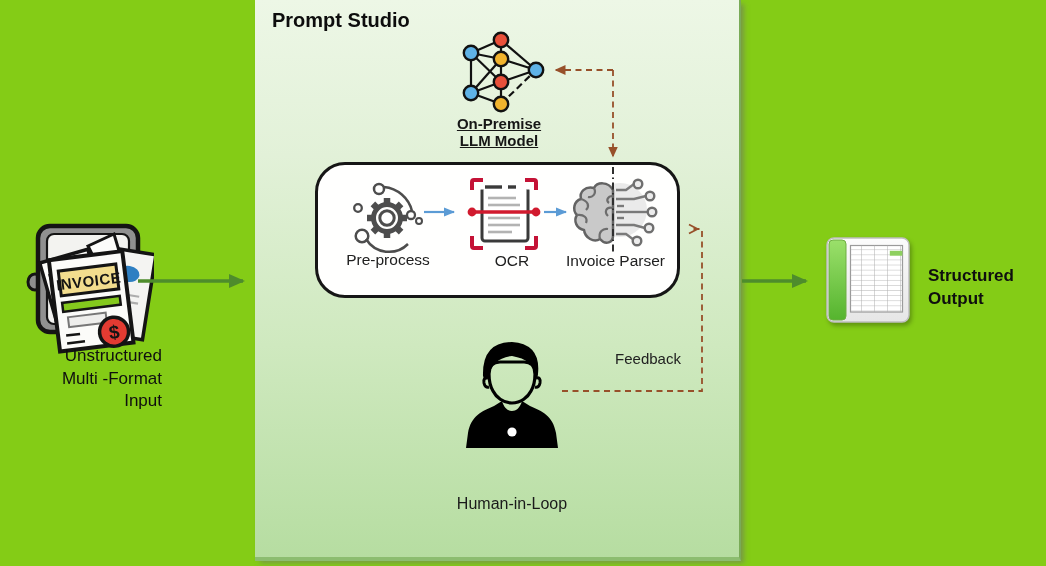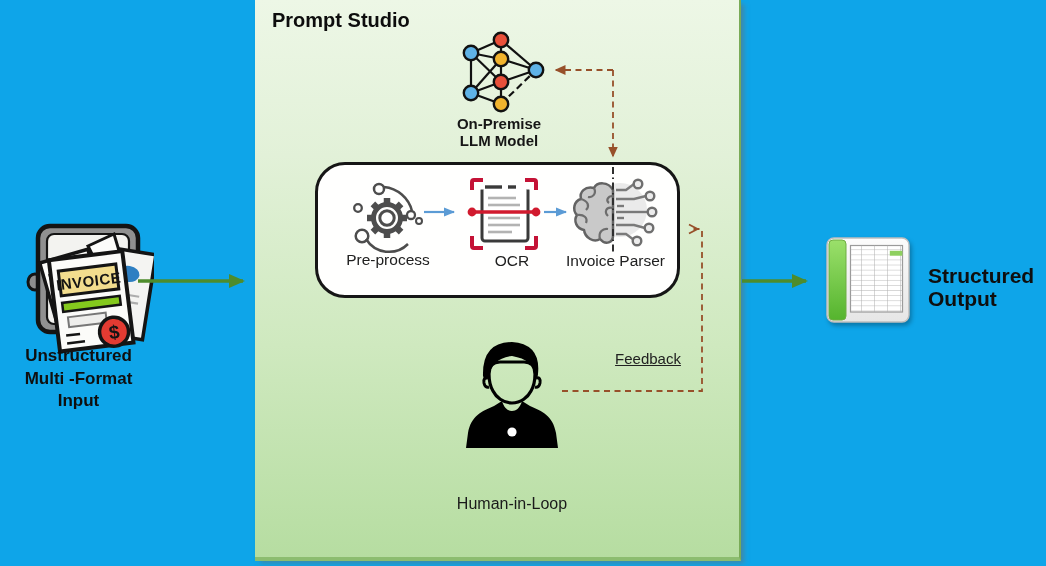--- a/index.html
+++ b/index.html
@@ -1,35 +1,35 @@
 <!DOCTYPE html>
 <html><head>
 <meta charset="utf-8">
 <style>
   html,body{margin:0;padding:0;background:#ffffff;}
-  .canvas{position:relative;width:1046px;height:566px;background:#0ea5e9;overflow:hidden;
+  .canvas{position:relative;width:1046px;height:566px;background:#84cc16;overflow:hidden;
           font-family:"Liberation Sans",sans-serif;color:#141414;}
   .pos{position:absolute;}
   .panel{position:absolute;left:255px;top:0;width:484px;height:557px;
          background:linear-gradient(180deg,#edf7e6 0%,#e2f1d8 28%,#cfe9bf 62%,#b6dda1 100%);
          border-right:2px solid #79ab57;border-bottom:4px solid #8cbd70;
          box-shadow:4px 3px 5px -1px rgba(110,110,110,.55);}
   .panel-title{position:absolute;left:17px;top:9px;font-size:20px;font-weight:700;color:#0d0d0d;}
   .pipeline-box{position:absolute;left:315px;top:162px;width:365px;height:136px;
                 background:#fffffe;border:3px solid #161616;border-radius:30px;box-sizing:border-box;}
   .label{position:absolute;text-align:center;color:#161616;}
-  .llm-label{left:429px;top:116px;width:140px;font-size:15px;font-weight:700;line-height:16.5px;}
+  .llm-label{left:429px;top:116px;width:140px;font-size:15px;font-weight:700;line-height:16.5px;text-decoration:underline;}
   .step-label{top:251px;font-size:15.5px;color:#212121;}
   .human-label{left:397px;top:457px;width:230px;margin-top:36px;}
   .human-label .l1{font-size:16px;line-height:21px;color:#1a1a1a;}
   .human-label .l2{font-size:17.5px;line-height:22px;font-weight:700;color:#0d0d0d;}
   .human-label .l3{font-size:16px;line-height:21px;color:#1a1a1a;}
-  .feedback-label{left:600px;top:350px;width:96px;font-size:15px;color:#212121;text-decoration:underline;}
-  .input-label{left:6px;top:345px;width:145px;font-size:17px;font-weight:700;line-height:22.5px;color:#0f0f0f;}
-  .output-label{left:928px;top:264px;width:118px;font-size:21px;font-weight:700;line-height:23px;
+  .feedback-label{left:600px;top:350px;width:96px;font-size:15px;color:#212121;}
+  .input-label{left:17px;top:345px;width:145px;font-size:17px;font-weight:400;line-height:22.5px;color:#0f0f0f;text-align:right;}
+  .output-label{left:928px;top:264px;width:118px;font-size:17px;font-weight:700;line-height:23px;
                 text-align:left;color:#0f0f0f;}
   svg{display:block;}
   .ss-shadow{filter:drop-shadow(2px 3px 2px rgba(0,0,0,.28));}
   .overlay{position:absolute;left:0;top:0;width:1046px;height:566px;pointer-events:none;}
 </style>
 </head>
 <body>
 
 <div class="canvas">
 

